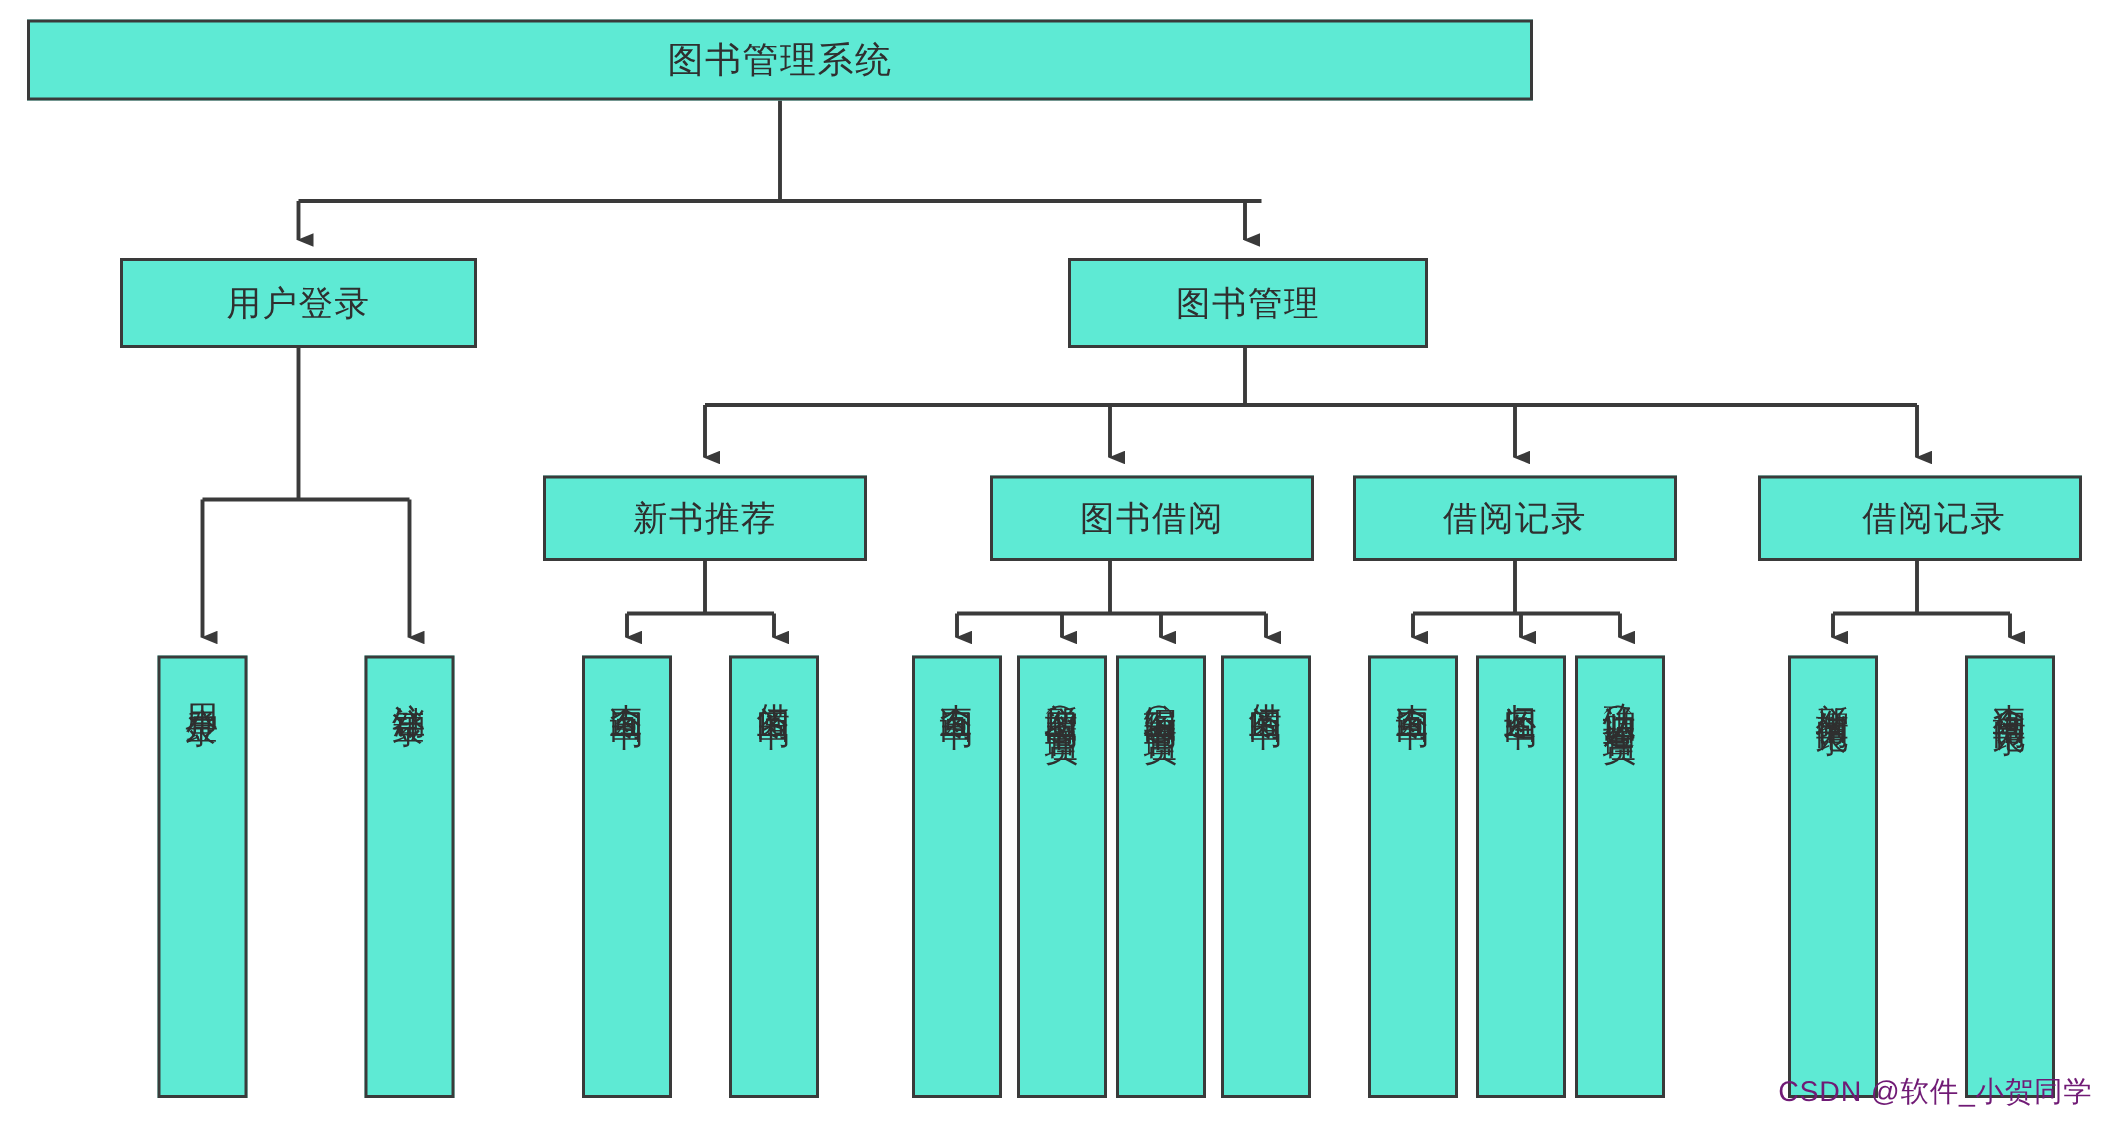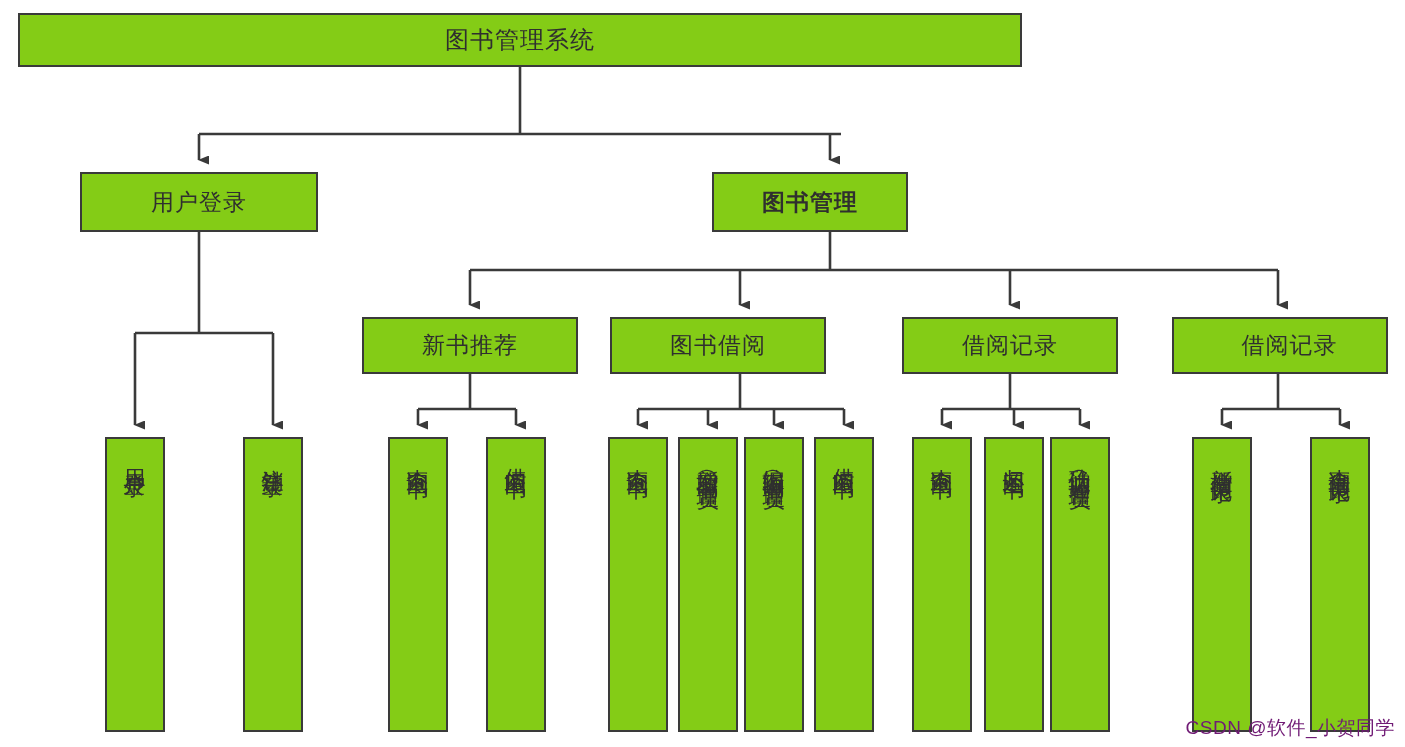--- a/index.html
+++ b/index.html
@@ -22,21 +22,21 @@
     position: absolute;
     left: 0;
     top: 0;
     width: 1405px;
     height: 747px;
     pointer-events: none;
   }
   .node {
     position: absolute;
     box-sizing: border-box;
-    background: #84cc16;
+    background: #5eead4;
     border: 2.5px solid #3a3a3a;
     display: flex;
     align-items: center;
     justify-content: center;
     color: #2f2f2f;
   }
   .node.horiz {
     font-size: 23px;
     letter-spacing: 1px;
   }
@@ -121,28 +121,28 @@
     </g>
   </svg>
 
   <div class="node horiz root" style="left:18px; top:13px; width:1004px; height:54px;">
     <span>图书管理系统</span>
   </div>
 
   <div class="node horiz" style="left:80px; top:172px; width:238px; height:60px;">
     <span>用户登录</span>
   </div>
-  <div class="node horiz" style="left:712px; top:172px; width:196px; height:60px;font-weight:bold;">
+  <div class="node horiz" style="left:712px; top:172px; width:240px; height:60px;">
     <span>图书管理</span>
   </div>
 
   <div class="node horiz" style="left:362px; top:317px; width:216px; height:57px;">
     <span>新书推荐</span>
   </div>
-  <div class="node horiz" style="left:610px; top:317px; width:216px; height:57px;">
+  <div class="node horiz" style="left:660px; top:317px; width:216px; height:57px;">
     <span>图书借阅</span>
   </div>
   <div class="node horiz" style="left:902px; top:317px; width:216px; height:57px;">
     <span>借阅记录</span>
   </div>
   <div class="node horiz" style="left:1172px; top:317px; width:216px; height:57px;padding-left:19px;">
     <span>借阅记录</span>
   </div>
 
   <div class="node vert" style="left:105px; top:437px; width:60px; height:295px;">

